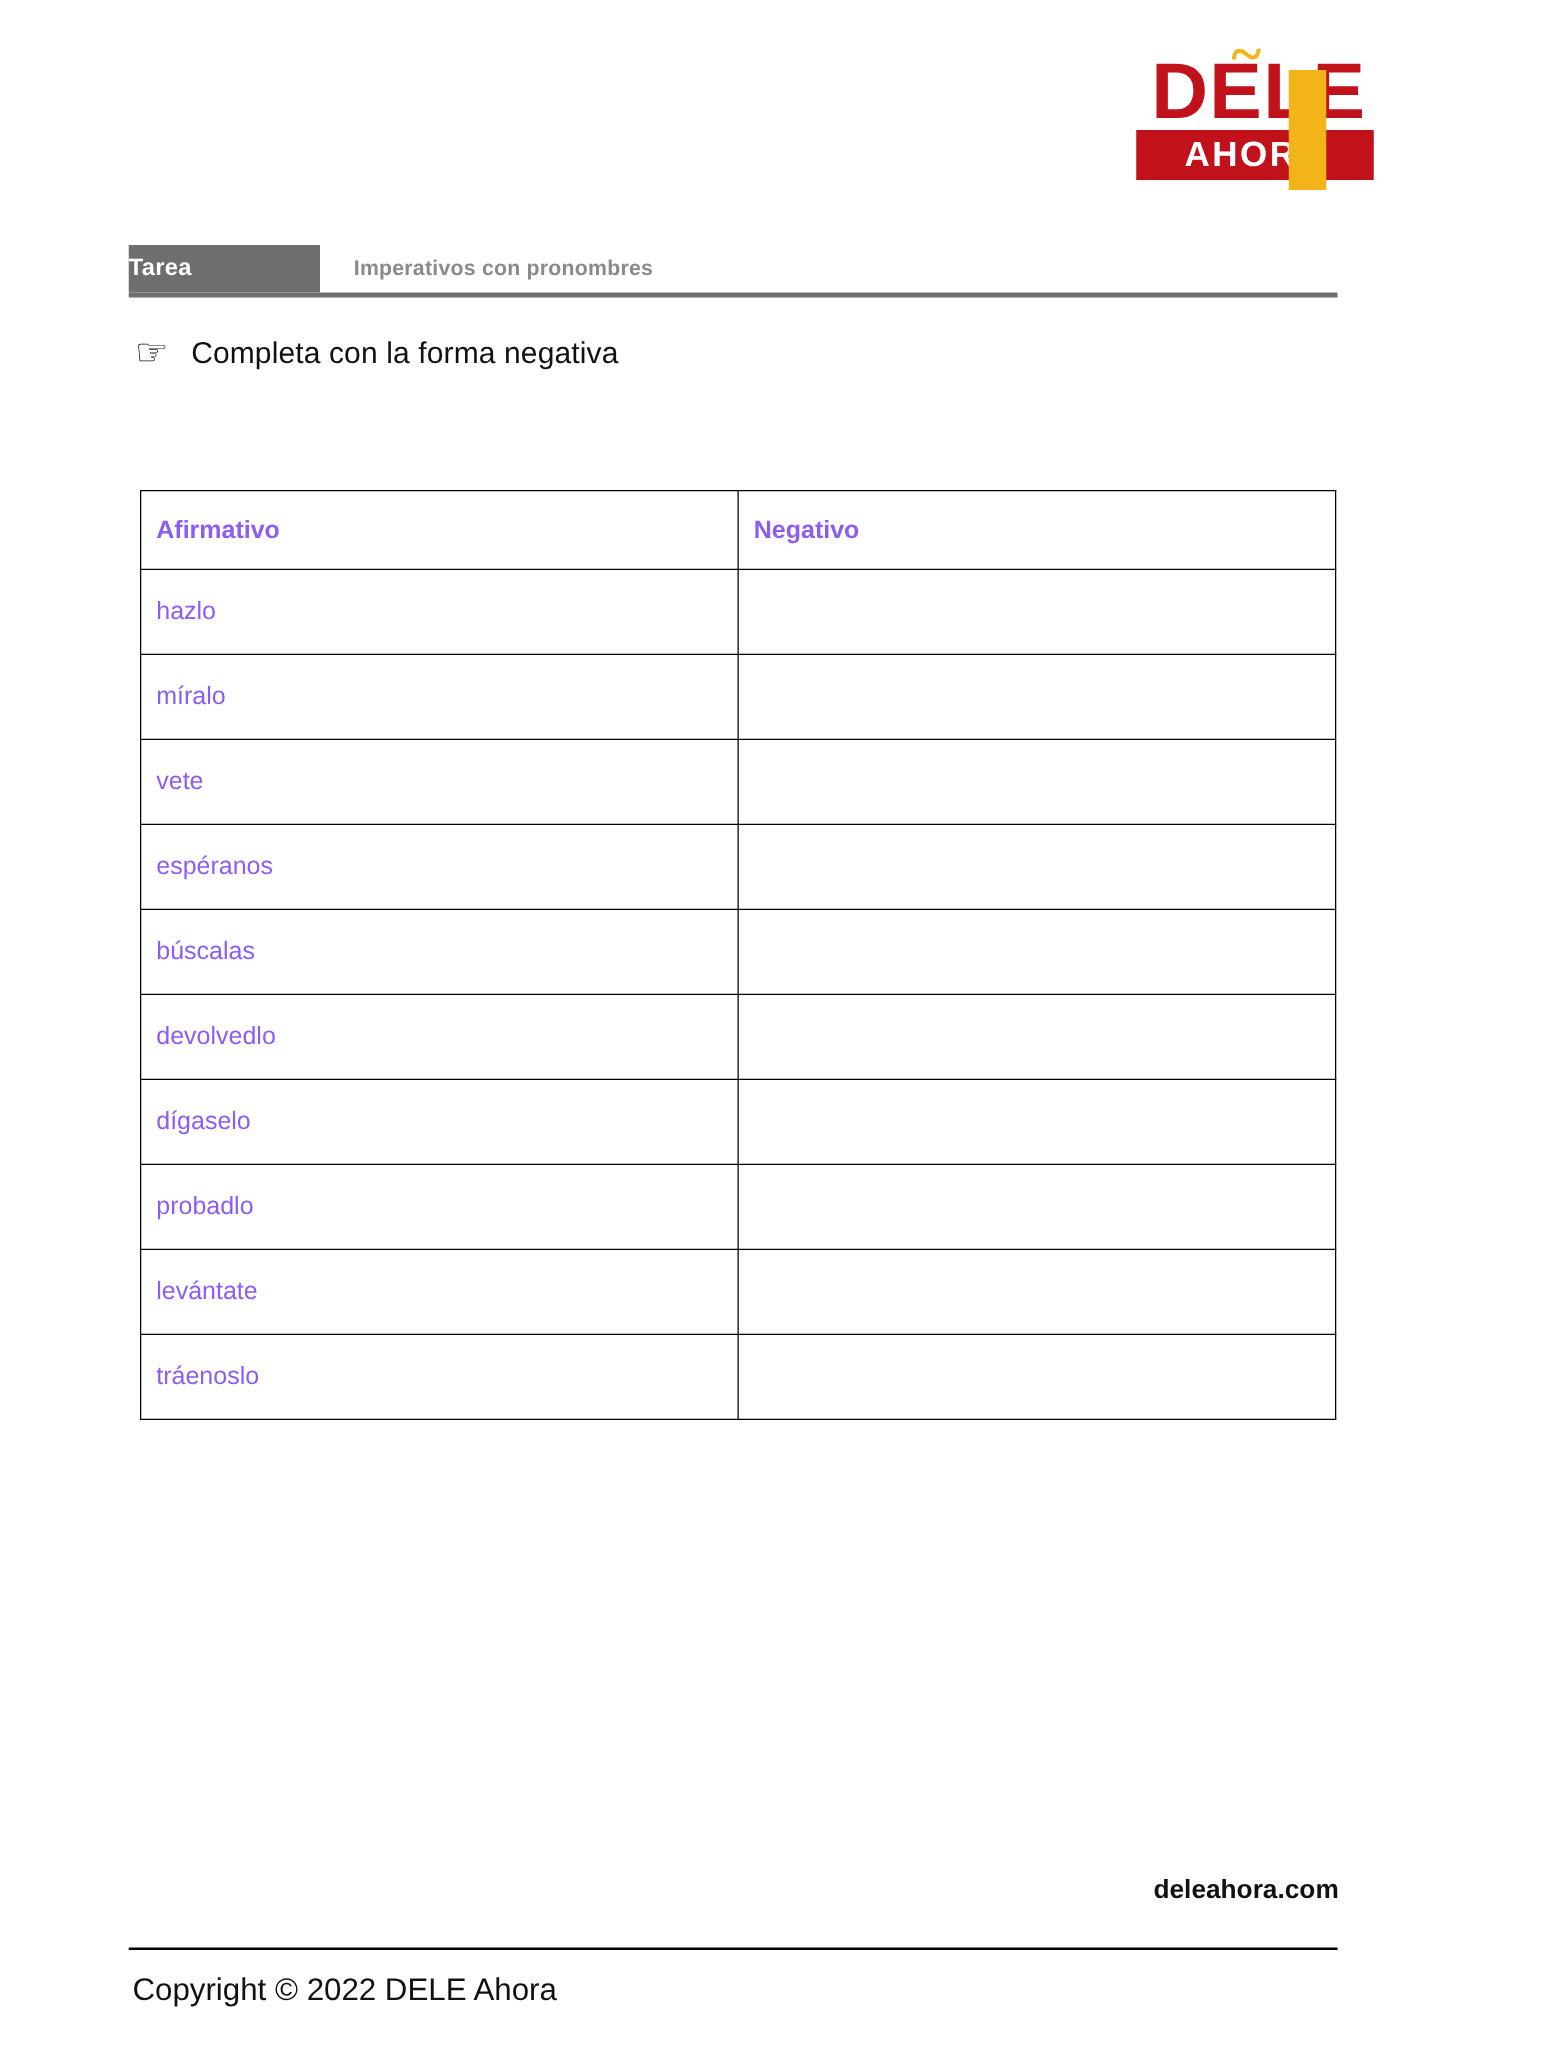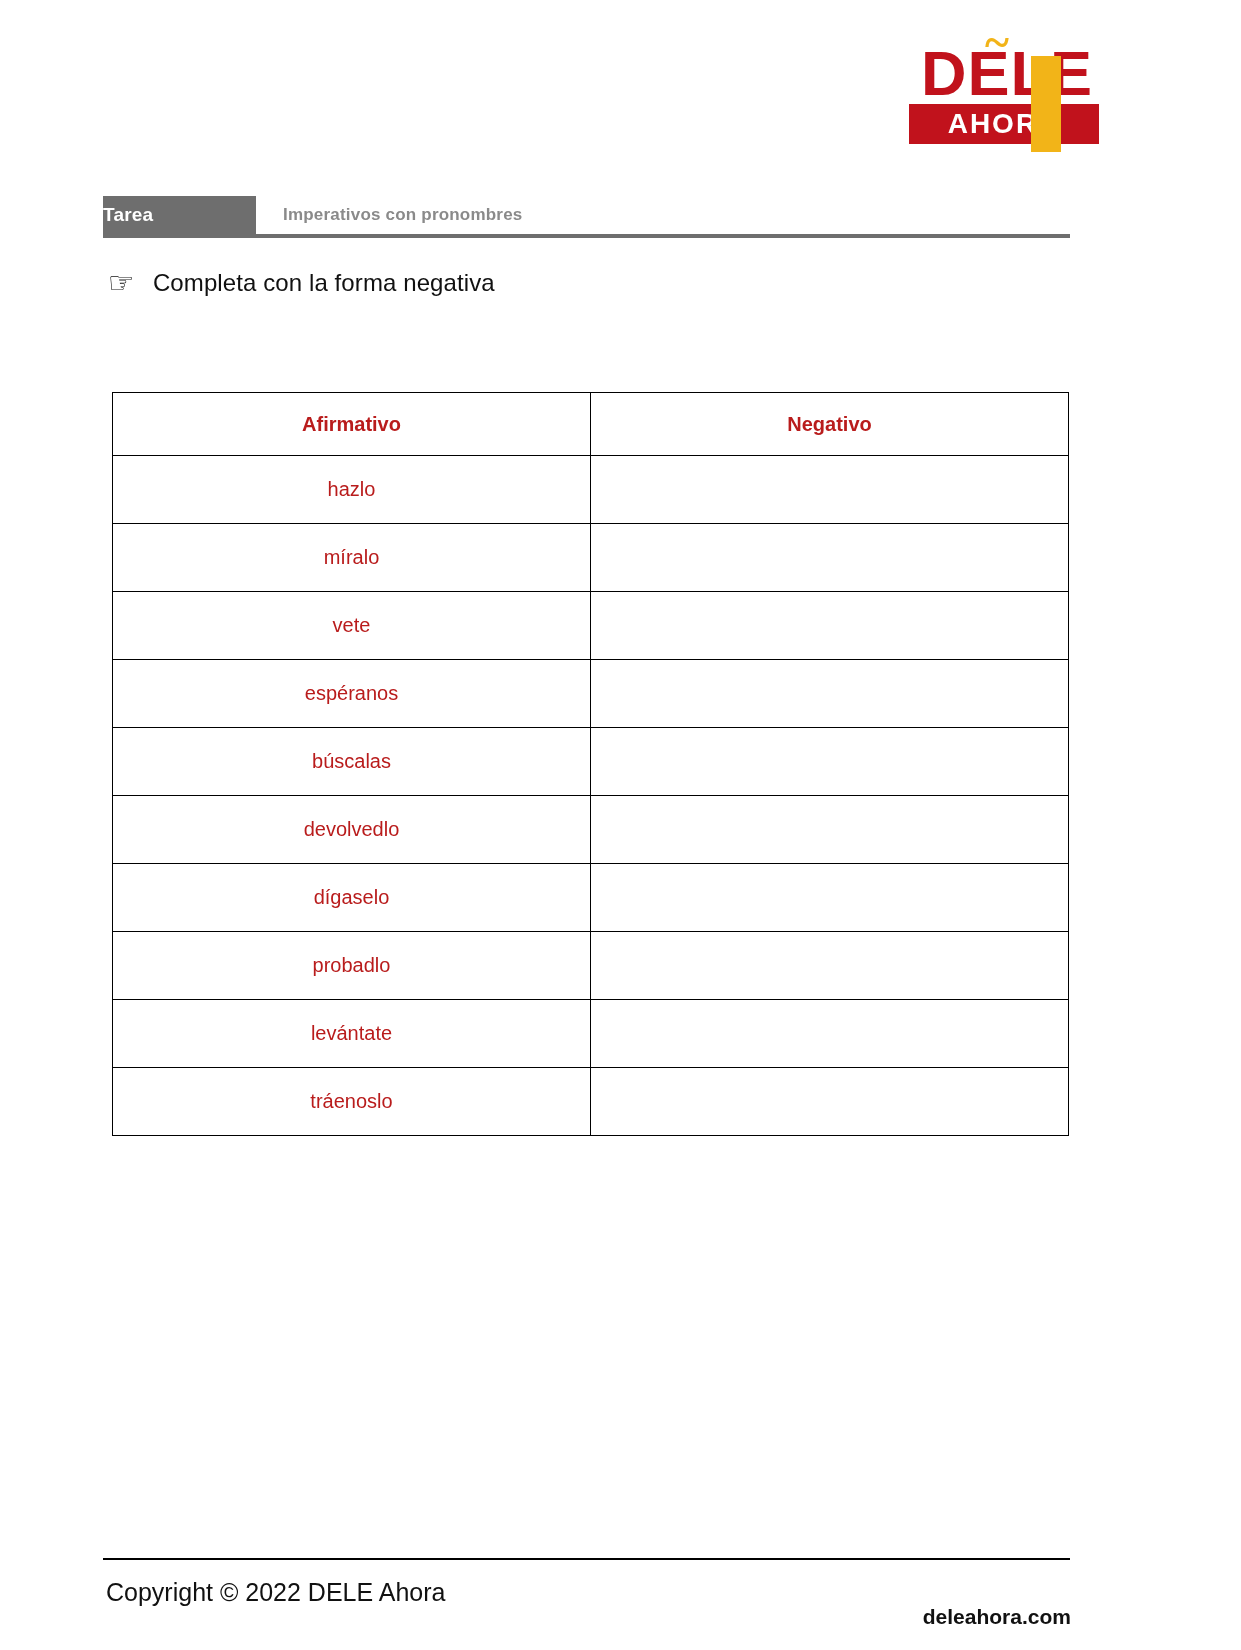--- a/index.html
+++ b/index.html
@@ -154,26 +154,26 @@
     position: absolute;
     left: 112px;
     top: 392px;
     width: 956px;
     border-collapse: collapse;
     table-layout: fixed;
   }
   .tbl th, .tbl td {
     border: 1.5px solid #000000;
     height: 68px;
-    text-align: center;
+    text-align: left;
     vertical-align: middle;
     font-size: 20px;
     font-weight: 400;
-    color: #b91c1c;
-    padding: 0;
+    color: #8b5cf6;
+    padding: 12px;
   }
   .tbl th {
     font-weight: 700;
     font-size: 20px;
     height: 63px;
   }
   .tbl col.c1 { width: 478px; }
   .tbl col.c2 { width: 478px; }
 
   
@@ -188,21 +188,21 @@
   .footer-left {
     position: absolute;
     left: 106px;
     top: 1578px;
     font-size: 25px;
     color: #111;
   }
   .footer-right {
     position: absolute;
     right: 170px;
-    top: 1605px;
+    top: 1500px;
     font-size: 21px;
     font-weight: 700;
     color: #111;
     margin-left: 28px;
   }
 </style>
 </head>
 <body>
 
 <div class="page">

